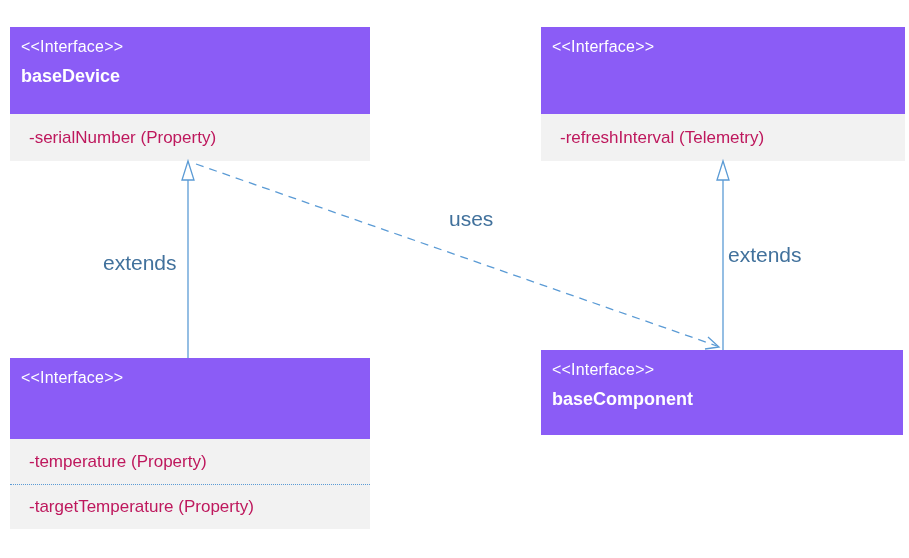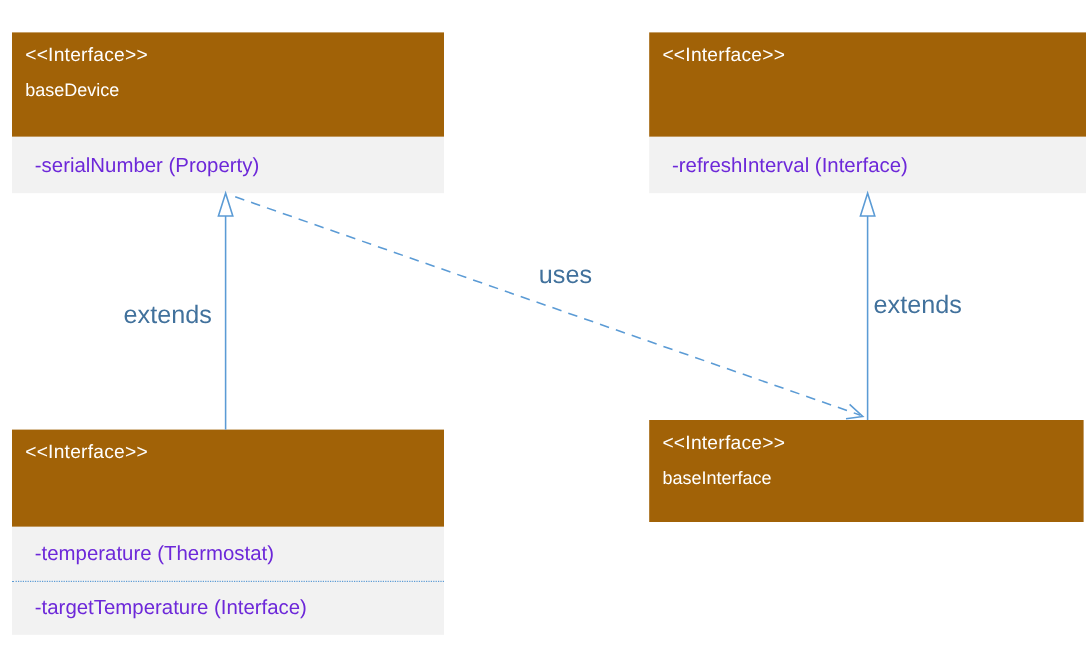--- a/index.html
+++ b/index.html
@@ -6,34 +6,34 @@
   .canvas {
     position: relative;
     width: 909px;
     height: 558px;
     background: #ffffff;
     font-family: "Liberation Sans", sans-serif;
     overflow: hidden;
   }
   .node { position: absolute; }
   .node-header {
-    background: #a16207;
+    background: #8b5cf6;
     color: #ffffff;
     box-sizing: border-box;
     padding: 10px 6px 0 11px;
   }
   .node-stereotype { font-size: 16px; line-height: 20px; letter-spacing: 0.2px; }
-  .node-name { font-size: 15px; line-height: 26px; margin-top: 6px; }
+  .node-name { font-size: 18px; line-height: 26px; margin-top: 6px; font-weight: bold; }
   .node-body { background: #F2F2F2; }
   .member {
     display: flex;
     align-items: center;
     box-sizing: border-box;
     padding-left: 19px;
-    color: #6d28d9;
+    color: #be185d;
     font-size: 17px;
   }
   .member + .member { border-top: 1px dotted #5B9BD5; }
 
   
   .n-basedevice     { left: 10px;  top: 27px;  width: 360px; }
   .n-basedevice .node-header     { height: 87px; }
   .n-basedevice .member          { height: 47px; }
   .n-baseinterface  { left: 541px; top: 27px;  width: 364px; }
   .n-baseinterface .node-header  { height: 87px; }
@@ -57,21 +57,21 @@
   .hollow-head { fill: #ffffff; stroke: #5B9BD5; stroke-width: 1.3; }
   .open-head   { fill: none; stroke: #5B9BD5; stroke-width: 1.3; }
 
   .edge-label {
     position: absolute;
     color: #41719C;
     font-size: 21px;
     white-space: nowrap;
   }
   .lbl-extends-left  { left: 103px; top: 251px; }
-  .lbl-uses          { left: 449px; top: 218px; }
+  .lbl-uses          { left: 449px; top: 207px; }
   .lbl-extends-right { left: 728px; top: 243px; }
 </style>
 </head>
 <body>
 
 <div class="canvas">
 
   <div class="node n-basedevice">
     <div class="node-header">
       <div class="node-stereotype">&lt;&lt;Interface&gt;&gt;</div>
@@ -80,38 +80,38 @@
     <div class="node-body">
       <div class="member">-serialNumber (Property)</div>
     </div>
   </div>
 
   <div class="node n-baseinterface">
     <div class="node-header">
       <div class="node-stereotype">&lt;&lt;Interface&gt;&gt;</div>
     </div>
     <div class="node-body">
-      <div class="member">-refreshInterval (Interface)</div>
+      <div class="member">-refreshInterval (Telemetry)</div>
     </div>
   </div>
 
   <div class="node n-thermostat">
     <div class="node-header">
       <div class="node-stereotype">&lt;&lt;Interface&gt;&gt;</div>
     </div>
     <div class="node-body">
-      <div class="member">-temperature (Thermostat)</div>
-      <div class="member">-targetTemperature (Interface)</div>
+      <div class="member">-temperature (Property)</div>
+      <div class="member">-targetTemperature (Property)</div>
     </div>
   </div>
 
   <div class="node n-basecomponent">
     <div class="node-header">
       <div class="node-stereotype">&lt;&lt;Interface&gt;&gt;</div>
-      <div class="node-name">baseInterface</div>
+      <div class="node-name">baseComponent</div>
     </div>
   </div>
 
   <svg class="connectors" viewBox="0 0 909 558" xmlns="http://www.w3.org/2000/svg">
 
     <g>
       <line class="conn-line" x1="188" y1="358" x2="188" y2="180"></line>
       <polygon class="hollow-head" points="188,161 182,180 194,180"></polygon>
     </g>
 

